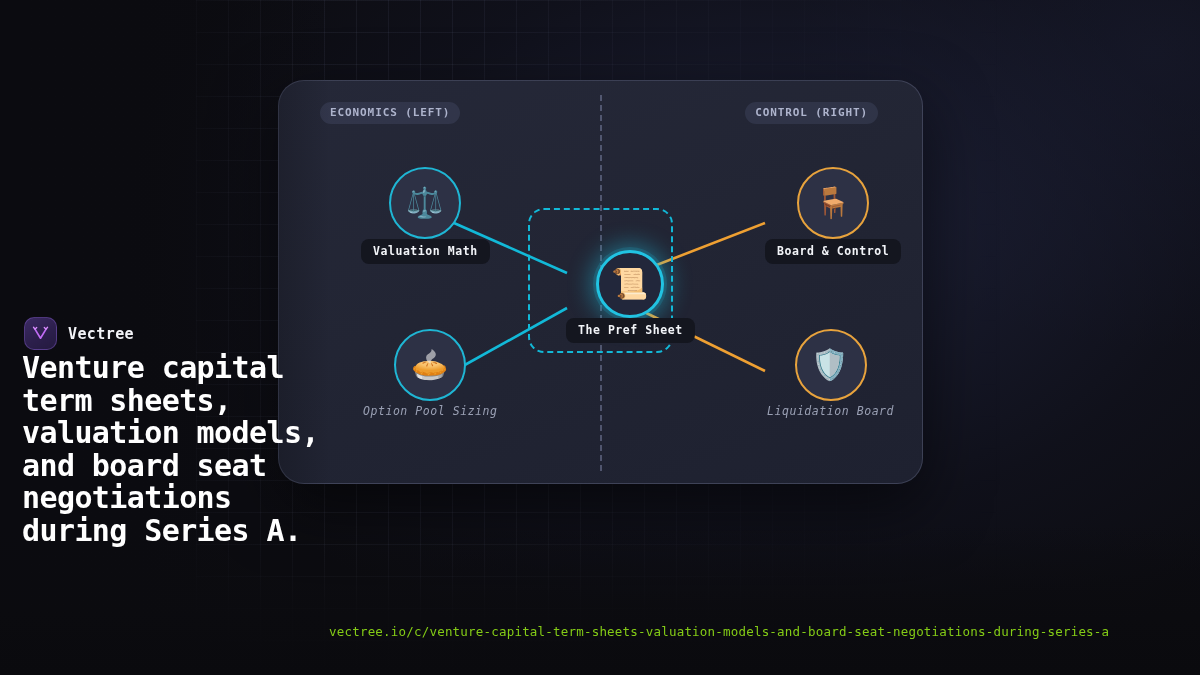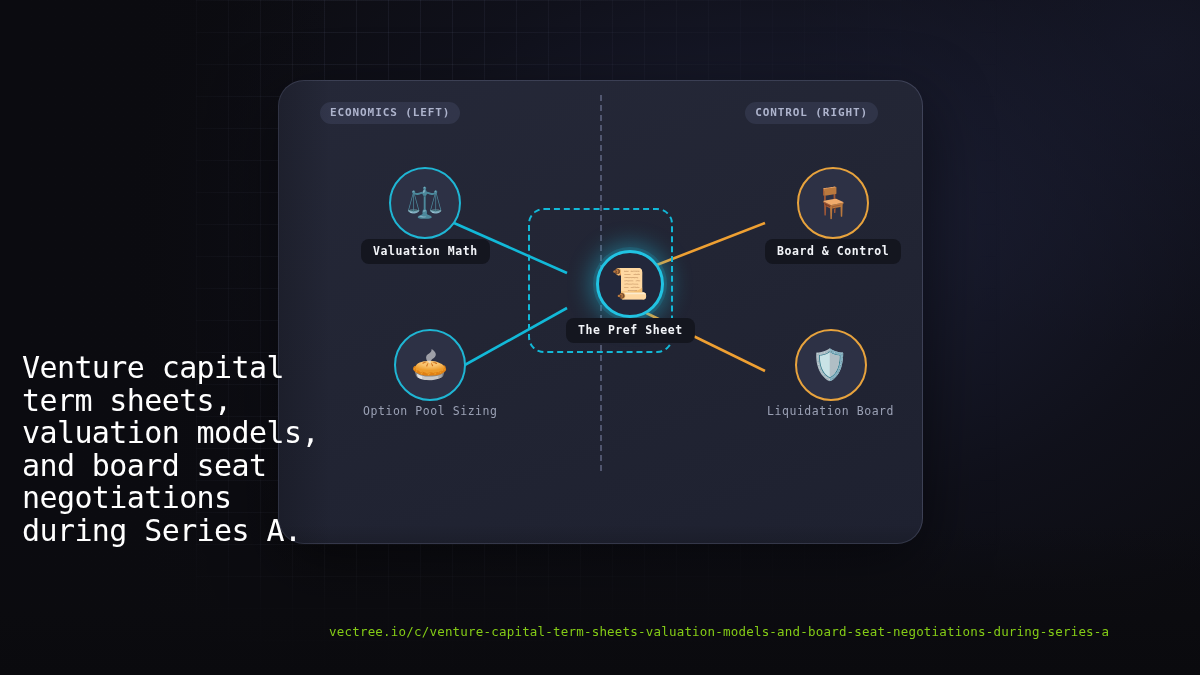--- a/index.html
+++ b/index.html
@@ -47,21 +47,21 @@
   .left-fade {
     position:absolute; left:0; top:0; bottom:0; width:330px;
     background:linear-gradient(to right, #0b0b10 0%, rgba(11,11,16,0.96) 42%, rgba(11,11,16,0) 100%);
     pointer-events:none;
   }
 
   
   .diagram-card {
     position:absolute;
     left:278px; top:80px;
-    width:645px; height:464px;
+    width:645px; height:404px;
     background:linear-gradient(160deg, #252838 0%, #222534 46%, #1e2130 100%);
     border:1px solid rgba(126,132,165,0.30);
     border-radius:26px;
     box-shadow:0 24px 64px rgba(0,0,0,0.55);
     overflow:hidden;
   }
 
   .divider {
     position:absolute;
     left:321px; top:14px;
@@ -127,20 +127,21 @@
     background:#14161f;
     color:#f2f4f8;
     font-weight:700;
     padding:5px 12px 6px;
     border-radius:8px;
   }
   .node-label.plain {
     color:#9aa0b4;
     font-weight:400;
     padding:3px 2px;
+    font-style:italic;
   }
 
   
   .n-valuation { left:82px;  top:86px;  }
   .n-option    { left:82px;  top:248px; }
   .n-board     { left:486px; top:86px;  }
   .n-liquid    { left:486px; top:248px; }
   .n-center    { left:287px; top:169px; }
 
   
@@ -163,21 +164,21 @@
     letter-spacing:0.4px;
   }
 
   .headline {
     position:absolute;
     left:22px; top:352px;
     width:300px;
     color:#ffffff;
     font-size:30px;
     line-height:1.085;
-    font-weight:400;
+    font-weight:700;
     letter-spacing:-0.6px;
     word-wrap:break-word;
   }
 
   .url {
     position:absolute;
     left:329px; top:624px;
     color:#84cc16;
     font-size:12.5px;
     letter-spacing:0.2px;
@@ -231,18 +232,28 @@
     <div class="node n-center center">
       <div class="node-circle">📜</div>
       <div class="node-label pill">The Pref Sheet</div>
     </div>
 
   </div>
 
   <div class="left-fade"></div>
   <div class="bottom-fade"></div>
 
+  <div class="brand">
+    <div class="brand-logo">
+      <svg width="19" height="19" viewBox="0 0 24 24" fill="none" aria-hidden="true">
+        <path d="M5 6.5 L12 18 L19 6.5" stroke="#c06cf5" stroke-width="2.1" stroke-linecap="round" stroke-linejoin="round"></path>
+        <path d="M5 6.5 L3.2 4.1 M5 6.5 L7.2 4.4" stroke="#d98cff" stroke-width="1.7" stroke-linecap="round"></path>
+        <path d="M19 6.5 L16.8 4.4 M19 6.5 L20.9 4.1" stroke="#d98cff" stroke-width="1.7" stroke-linecap="round"></path>
+      </svg>
+    </div>
+    <div class="brand-name">Vectree</div>
+  </div>
 
   <div class="headline">Venture capital term sheets, valuation models, and board seat negotiations during Series A.</div>
 
   <div class="url">vectree.io/c/venture-capital-term-sheets-valuation-models-and-board-seat-negotiations-during-series-a</div>
 
 </div>
 
 </body></html>

